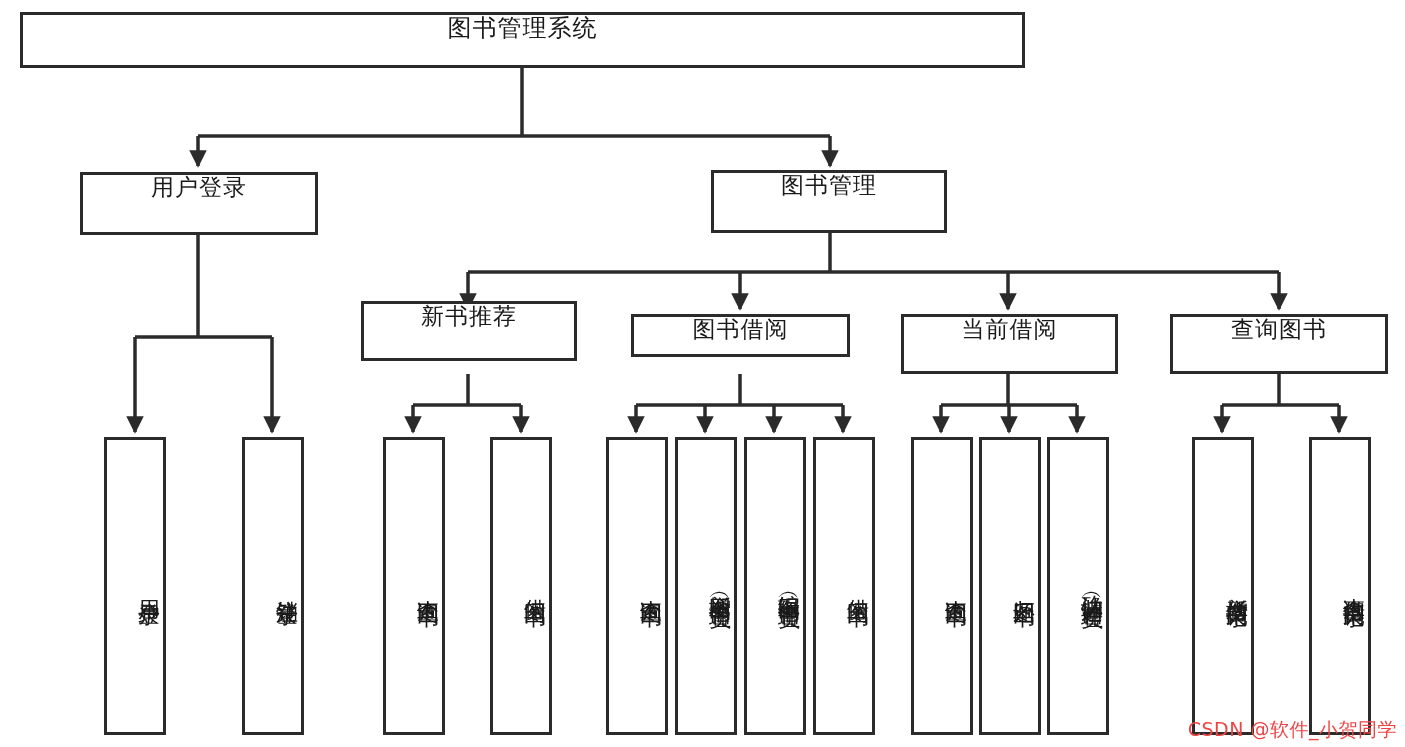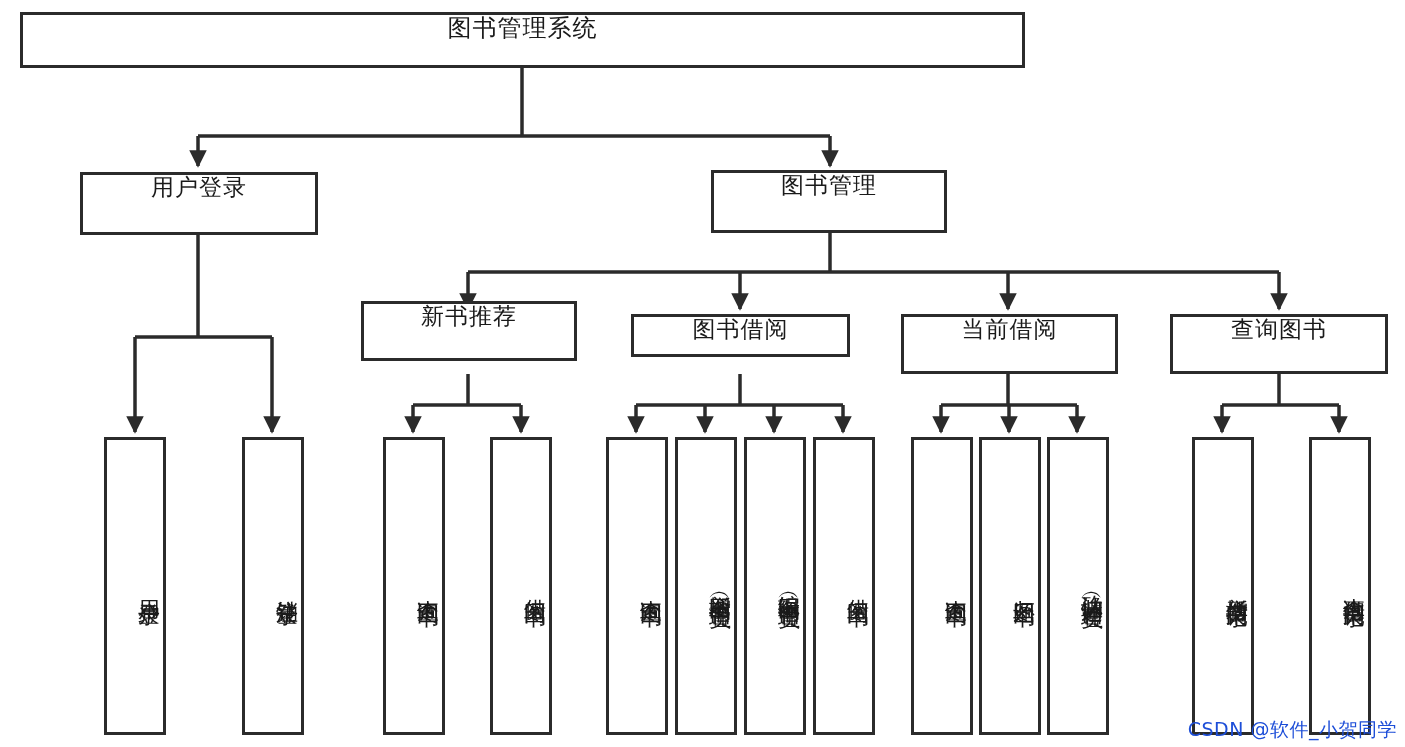--- a/index.html
+++ b/index.html
@@ -57,21 +57,21 @@
     white-space: nowrap;
   }
   .node.root {
     font-size: 24px;
   }
   .watermark {
     position: absolute;
     right: 8px;
     bottom: 4px;
     font-size: 19px;
-    color: #1d4ed8;
+    color: #ef4444;
     letter-spacing: 0.5px;
     white-space: nowrap;
     margin-left: 36px;
   }
 </style>
 </head>
 <body>
 
 <div id="canvas">
 

